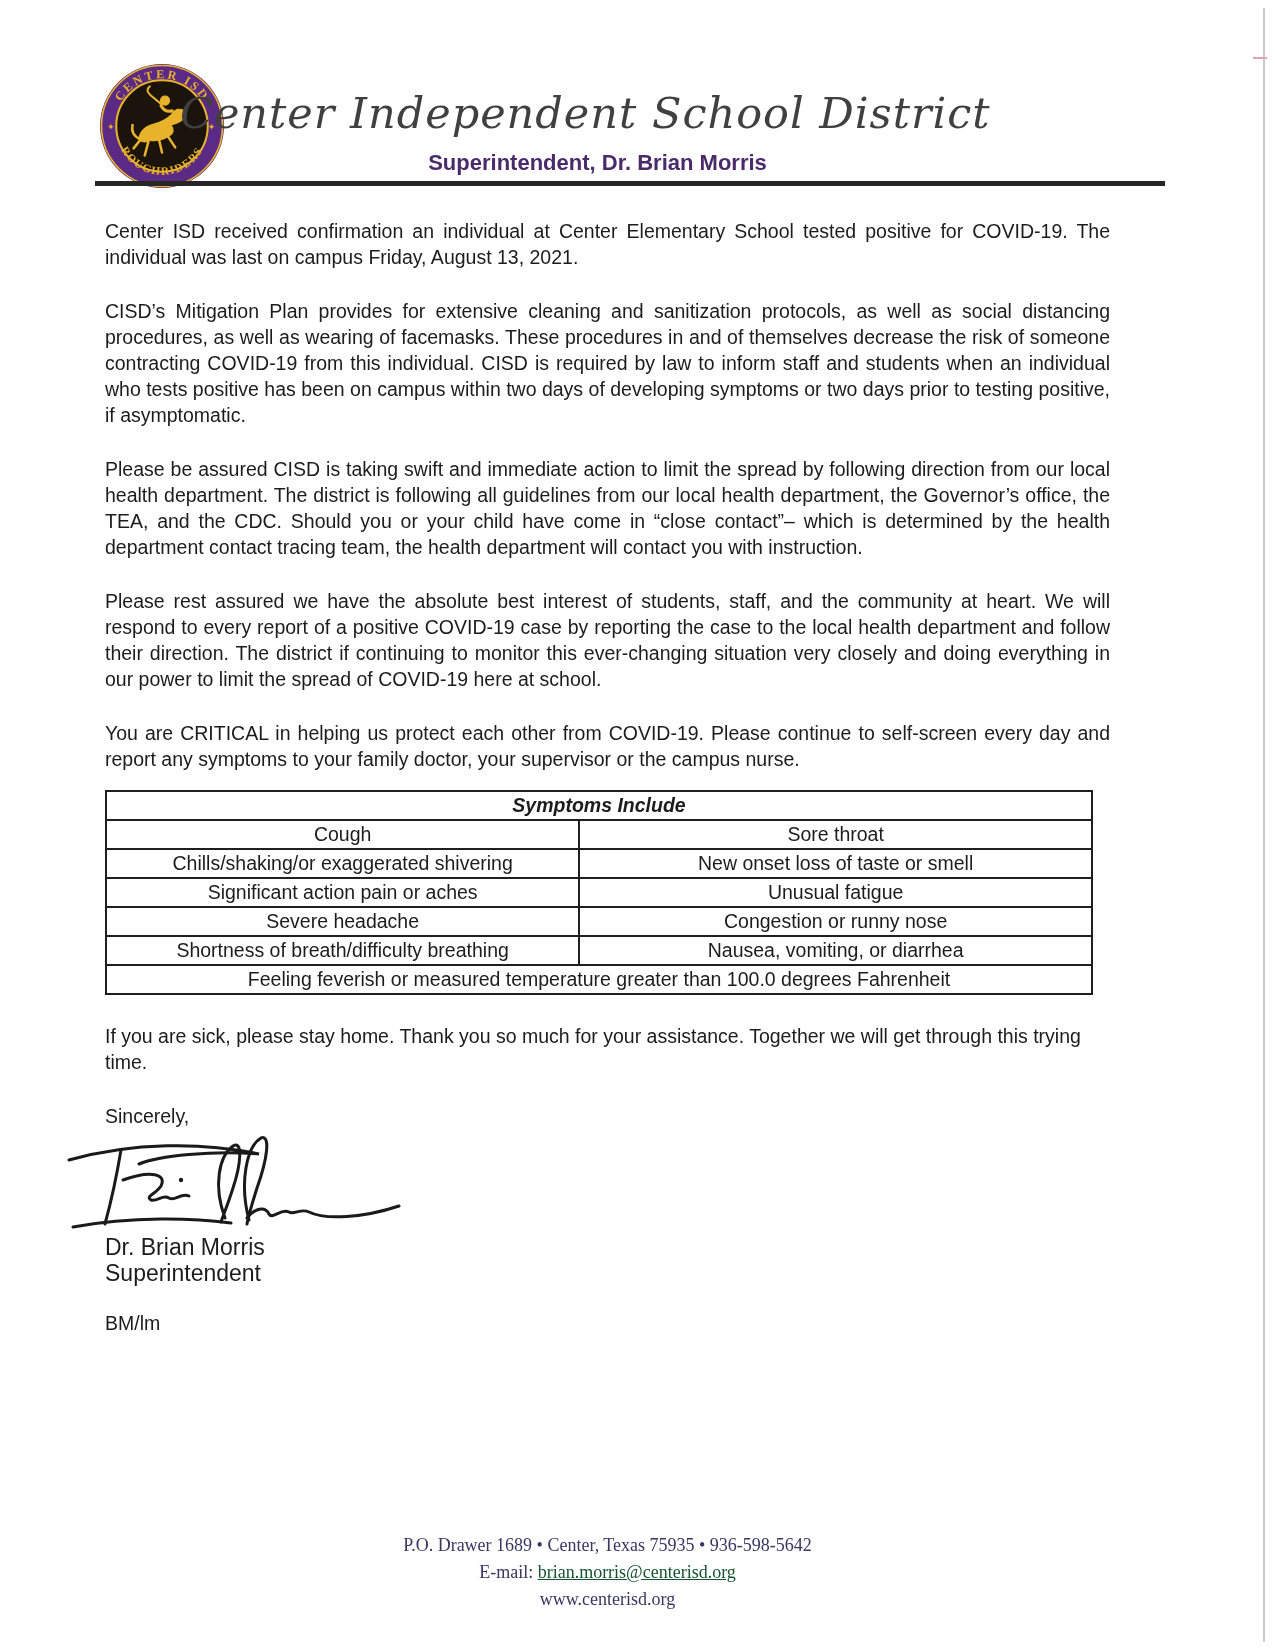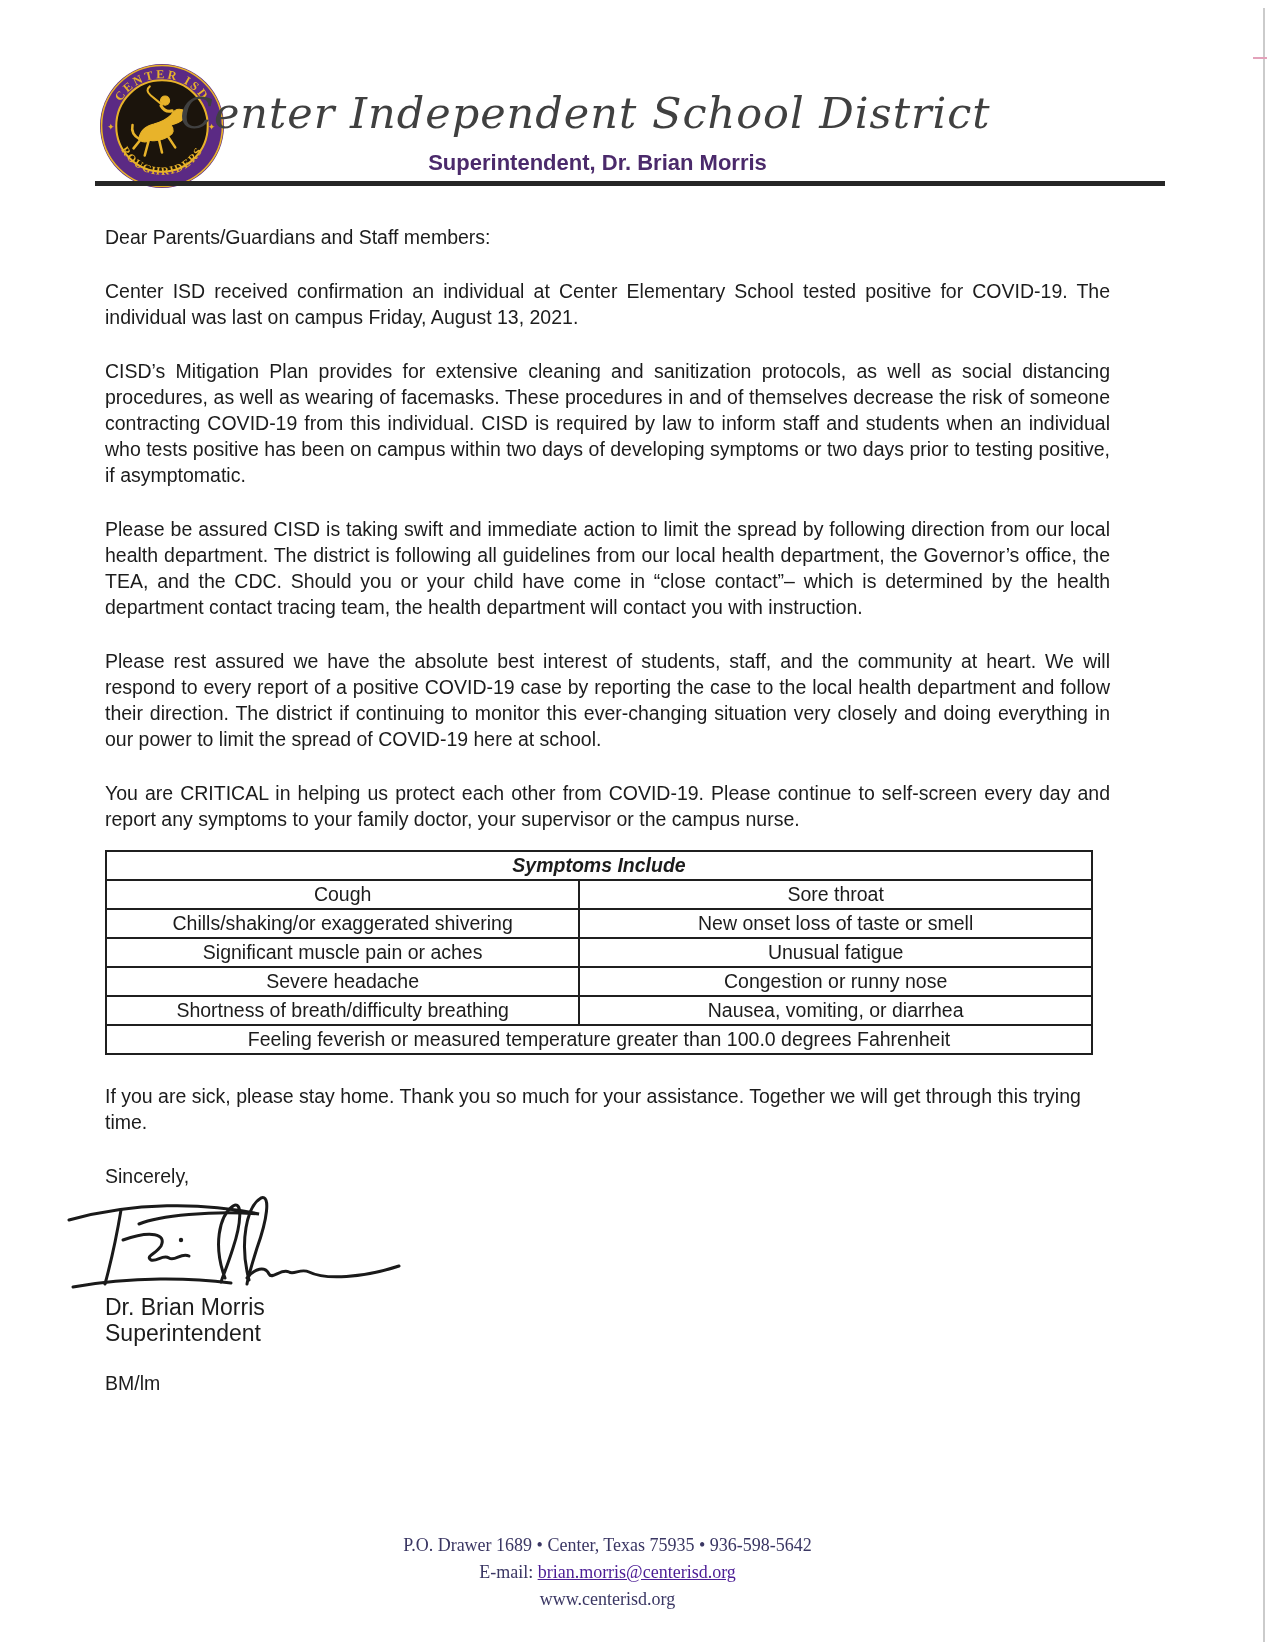--- a/index.html
+++ b/index.html
@@ -76,21 +76,21 @@
   
   .footer {
     position: absolute; left: 0; right: 60px; top: 1532px;
     text-align: center;
     font-family: "Liberation Serif", serif;
     font-size: 18px;
     line-height: 27px;
     color: #3a3663;
   }
   .footer a {
-    color: #4c1d95;
+    color: #14532d;
     text-decoration: underline;
   }
   
   .scan-line {
     position: absolute; left: 1263px; top: 8px; width: 2px; height: 1634px;
     background: #c2c2c2; opacity: .85;
   }
   .scan-tick {
     position: absolute; left: 1253px; top: 57px; width: 14px; height: 2px;
     background: #e3a2ba;
@@ -126,21 +126,20 @@
         <path d="M60,41 Q64,48 71,46" fill="none" stroke-width="3" stroke-linecap="round"></path>
         <path d="M61,40 L50,31 M50,31 Q44,26 49,22" fill="none" stroke-width="2" stroke-linecap="round"></path>
       </g>
     </svg>
     <div class="letterhead-title">Center Independent School District</div>
     <div class="letterhead-subtitle">Superintendent, Dr. Brian Morris</div>
     <div class="header-rule"></div>
   </div>
 
   <div class="body-content">
-    <p class="salutation">Dear Parents/Guardians and Staff members:</p>
     <p>Center ISD received confirmation an individual at Center Elementary School tested positive for COVID-19. The individual was last on campus Friday, August 13, 2021.</p>
     <p>CISD’s Mitigation Plan provides for extensive cleaning and sanitization protocols, as well as social distancing procedures, as well as wearing of facemasks.  These procedures in and of themselves decrease the risk of someone contracting COVID-19 from this individual. CISD is required by law to inform staff and students when an individual who tests positive has been on campus within two days of developing symptoms or two days prior to testing positive, if asymptomatic.</p>
     <p>Please be assured CISD is taking swift and immediate action to limit the spread by following direction from our local health department. The district is following all guidelines from our local health department, the Governor’s office, the TEA, and the CDC. Should you or your child have come in “close contact”– which is determined by the health department contact tracing team, the health department will contact you with instruction.</p>
     <p>Please rest assured we have the absolute best interest of students, staff, and the community at heart. We will respond to every report of a positive COVID-19 case by reporting the case to the local health department and follow their direction. The district if continuing to monitor this ever-changing situation very closely and doing everything in our power to limit the spread of COVID-19 here at school.</p>
     <p>You are CRITICAL in helping us protect each other from COVID-19. Please continue to self-screen every day and report any symptoms to your family doctor, your supervisor or the campus nurse.</p>
 
     <table class="symptoms">
       <colgroup>
           <col class="c1">
           <col class="c2">
@@ -151,21 +150,21 @@
           </tr>
       <tr>
         <td>Cough</td>
         <td>Sore throat</td>
       </tr>
       <tr>
         <td>Chills/shaking/or exaggerated shivering</td>
         <td>New onset loss of taste or smell</td>
       </tr>
       <tr>
-        <td>Significant muscle pain or aches</td>
+        <td>Significant action pain or aches</td>
         <td>Unusual fatigue</td>
       </tr>
       <tr>
         <td>Severe headache</td>
         <td>Congestion or runny nose</td>
       </tr>
       <tr>
         <td>Shortness of breath/difficulty breathing</td>
         <td>Nausea, vomiting, or diarrhea</td>
       </tr>

